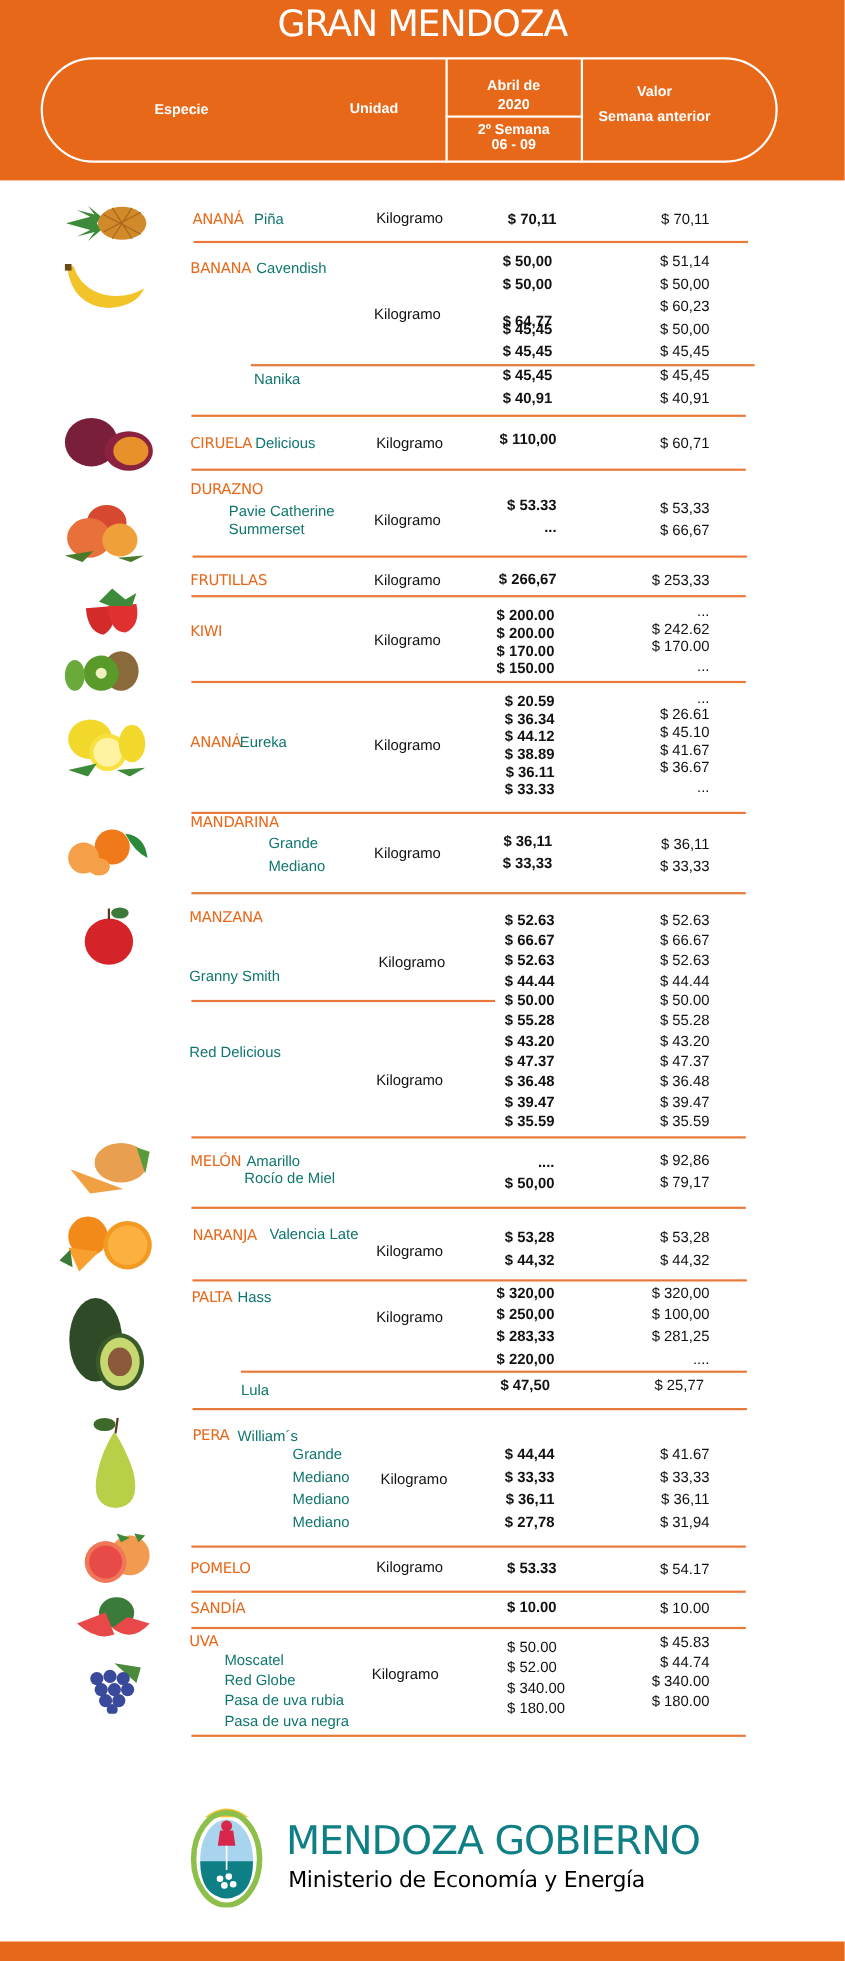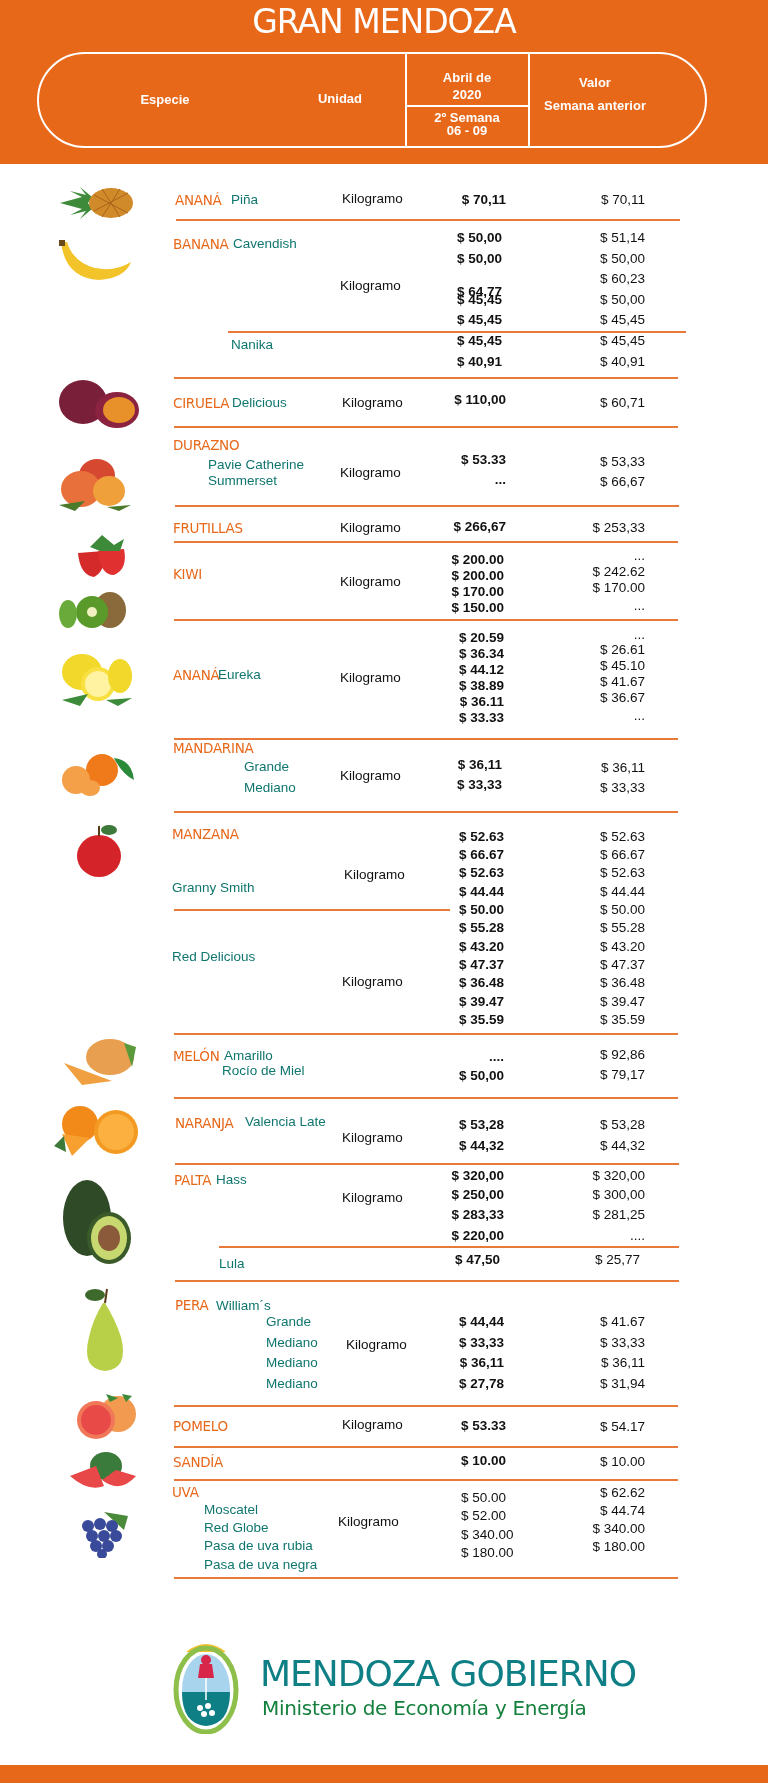--- a/index.html
+++ b/index.html
@@ -16,21 +16,21 @@
   .rule { position: absolute; height: 2px; background: #e8793a; }
   .cat { position: absolute; color: #e8681a; font-family: "DejaVu Sans", sans-serif; font-size: 13.5px; letter-spacing: -0.3px; white-space: nowrap; }
   .var { position: absolute; font-size: 13.5px; white-space: nowrap; color: #0f766e; }
   .unit { position: absolute; font-size: 13.5px; white-space: nowrap; color: #111; }
   .price { position: absolute; font-size: 13.5px; white-space: nowrap; text-align: right; width: 90px; color: #111; }
   .price.b { font-weight: bold; }
   .fruit { position: absolute; }
   .footer-bar { left: 0; top: 1765px; width: 768px; height: 18px; background: #e8681a; }
   .brand { color: #0f7f86; font-family: "DejaVu Sans", sans-serif; font-size: 36px; letter-spacing: -1px; white-space: nowrap; }
   .brand b { font-weight: normal; }
-  .ministry { color: #15803d; font-family: "DejaVu Sans", sans-serif; font-size: 20px; white-space: nowrap; letter-spacing: -0.3px; }
+  .ministry { color: #000000; font-family: "DejaVu Sans", sans-serif; font-size: 20px; white-space: nowrap; letter-spacing: -0.3px; }
 </style>
 </head>
 <body>
 
 <div class="abs header"></div>
 <div class="abs title">GRAN MENDOZA</div>
 <div class="abs pill"></div>
 <div class="abs vline" style="left:405px;top:53px;height:95px;"></div>
 <div class="abs vline" style="left:528px;top:53px;height:95px;"></div>
 <div class="abs hline-w" style="left:405px;top:105px;width:123px;"></div>
@@ -278,21 +278,21 @@
 <div class="rule" style="left:175px;top:1163px;width:504px"></div>
 
 <div class="cat" style="left:174px;top:1172px">PALTA</div>
 <div class="var" style="left:216px;top:1172px">Hass</div>
 <div class="unit" style="left:342px;top:1190px">Kilogramo</div>
 <div class="price b" style="left:414px;top:1168px">$ 320,00</div>
 <div class="price b" style="left:414px;top:1187px">$ 250,00</div>
 <div class="price b" style="left:414px;top:1207px">$ 283,33</div>
 <div class="price b" style="left:414px;top:1228px">$ 220,00</div>
 <div class="price" style="left:555px;top:1168px">$ 320,00</div>
-<div class="price" style="left:555px;top:1187px">$ 300,00</div>
+<div class="price" style="left:555px;top:1187px">$ 100,00</div>
 <div class="price" style="left:555px;top:1207px">$ 281,25</div>
 <div class="price" style="left:555px;top:1228px">....</div>
 <div class="rule" style="left:219px;top:1246px;width:460px"></div>
 <div class="var" style="left:219px;top:1256px">Lula</div>
 <div class="price b" style="left:410px;top:1252px">$ 47,50</div>
 <div class="price" style="left:550px;top:1252px">$ 25,77</div>
 <div class="rule" style="left:175px;top:1280px;width:504px"></div>
 
 <div class="cat" style="left:175px;top:1297px">PERA</div>
 <div class="var" style="left:216px;top:1298px">William´s</div>
@@ -325,21 +325,21 @@
 <div class="cat" style="left:172px;top:1484px">UVA</div>
 <div class="var" style="left:204px;top:1502px">Moscatel</div>
 <div class="var" style="left:204px;top:1520px">Red Globe</div>
 <div class="var" style="left:204px;top:1538px">Pasa de uva rubia</div>
 <div class="var" style="left:204px;top:1557px">Pasa de uva negra</div>
 <div class="unit" style="left:338px;top:1514px">Kilogramo</div>
 <div class="price" style="left:421px;top:1490px;text-align:left;padding-left:40px;width:100px">$ 50.00</div>
 <div class="price" style="left:421px;top:1508px;text-align:left;padding-left:40px;width:100px">$ 52.00</div>
 <div class="price" style="left:421px;top:1527px;text-align:left;padding-left:40px;width:100px">$ 340.00</div>
 <div class="price" style="left:421px;top:1545px;text-align:left;padding-left:40px;width:100px">$ 180.00</div>
-<div class="price" style="left:555px;top:1485px">$ 62.62</div>
+<div class="price" style="left:555px;top:1485px">$ 45.83</div>
 <div class="price" style="left:555px;top:1503px">$ 44.74</div>
 <div class="price" style="left:555px;top:1521px">$ 340.00</div>
 <div class="price" style="left:555px;top:1539px">$ 180.00</div>
 <div class="rule" style="left:174px;top:1577px;width:504px"></div>
 
 <svg class="abs" style="left:172px;top:1638px" width="68" height="96">
   <path d="M14 14 Q34 -2 54 14Z" fill="#f2c230"></path>
   <ellipse cx="34" cy="52" rx="30" ry="42" fill="none" stroke="#8dbf4a" stroke-width="5"></ellipse>
   <ellipse cx="34" cy="52" rx="24" ry="36" fill="#a8d4ee"></ellipse>
   <path d="M10 54 L58 54 Q58 86 34 88 Q10 86 10 54Z" fill="#0f7f86"></path>

